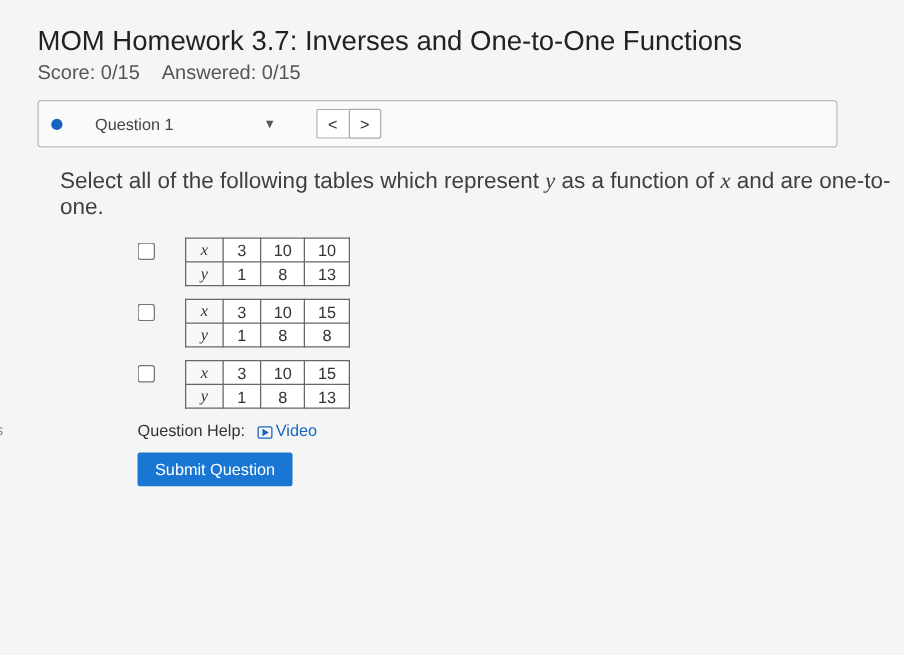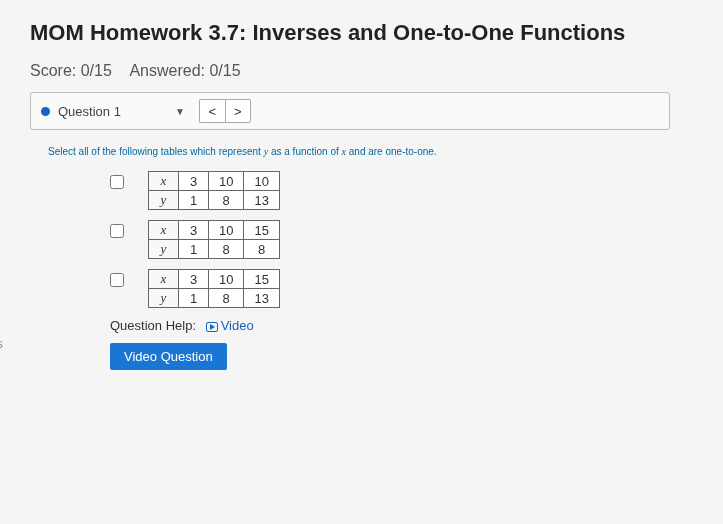--- a/index.html
+++ b/index.html
@@ -7,38 +7,38 @@
       font-family: Arial, Helvetica, sans-serif;
       background: #f5f5f5;
       width: 723px;
       height: 524px;
       position: relative;
       padding: 20px 0 0 30px;
       color: #333;
     }
     .header-title {
       font-size: 22px;
-      font-weight: bold;
+      font-weight: normal;
       color: #222;
-      margin-bottom: 16px;
+      margin-bottom: 4px;
     }
     .score-line {
       font-size: 16px;
       color: #555;
       margin-bottom: 12px;
     }
     .score-line span { margin-right: 14px; }
     .question-bar {
       border: 1px solid #bbb;
       background: #fafafa;
       border-radius: 3px;
       padding: 6px 10px;
       display: flex;
       align-items: center;
-      gap: 8px;
+      gap: 26px;
       width: 640px;
       margin-bottom: 16px;
     }
     .dot {
       width: 9px; height: 9px; border-radius: 50%;
       background: #1565c0;
       display: inline-block;
     }
     .q-label { font-size: 13px; color: #444; flex: 0 0 auto; }
     .dropdown-caret {
@@ -52,22 +52,22 @@
       width: 26px; height: 24px;
       display: flex; align-items: center; justify-content: center;
       font-size: 13px; color: #333;
       cursor: pointer;
       border-radius: 2px;
     }
     .nav-group { display: flex; gap: 0; }
     .nav-group .nav-btn:first-child { border-right: none; border-radius: 2px 0 0 2px; }
     .nav-group .nav-btn:last-child { border-radius: 0 2px 2px 0; }
     .prompt {
-      font-size: 10px;
-      color: #0369a1;
+      font-size: 18px;
+      color: #404040;
       margin: 10px 0 14px 18px;
     }
     .math-var { font-style: italic; font-family: 'Times New Roman', serif; }
     .choices { margin-left: 80px; }
     .choice-row { display: flex; align-items: flex-start; gap: 24px; margin-bottom: 10px; }
     .choice-row input[type="checkbox"] {
       width: 14px; height: 14px; margin-top: 4px; cursor: pointer;
     }
     .data-table {
       border-collapse: collapse;
@@ -215,16 +215,16 @@
 
 </div>
 
 <div class="help-line">
   <span>Question Help:</span>
   <span class="video-link">
     <span class="vicon"></span><span>Video</span>
   </span>
 </div>
 
-<button class="submit-btn">Video Question</button>
+<button class="submit-btn">Submit Question</button>
 
 
 
 
 </body></html>

